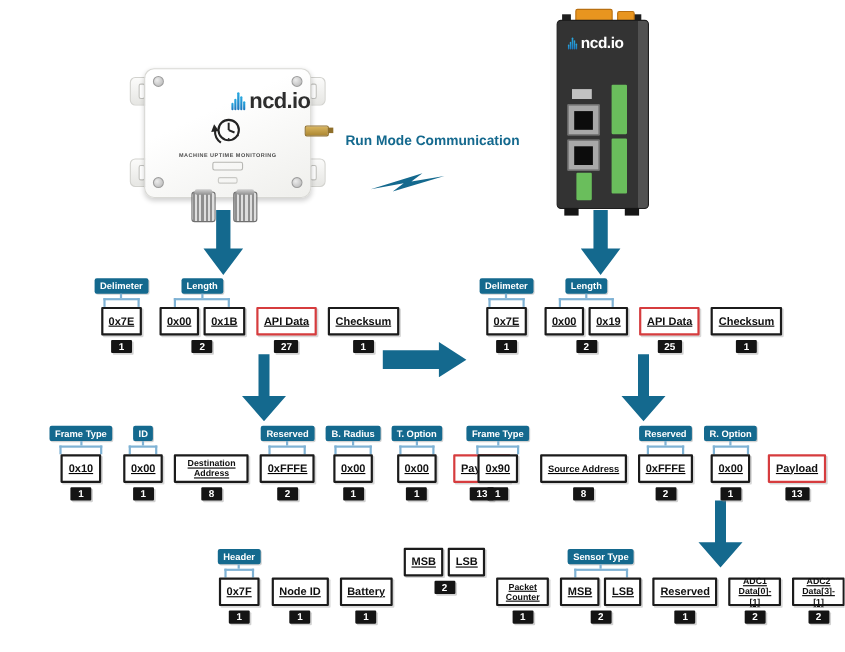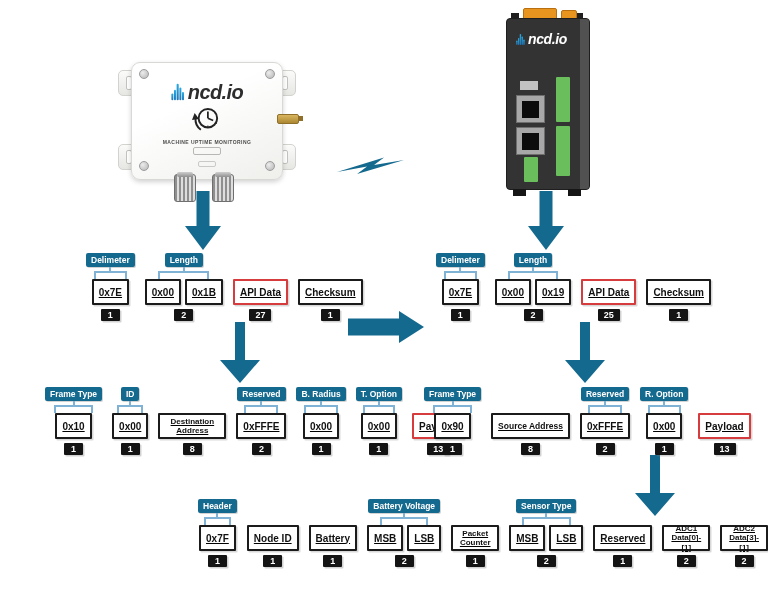--- a/index.html
+++ b/index.html
@@ -26,21 +26,21 @@
   .run-label{position:absolute;left:314px;top:121px;color:#14698e;font-size:12.5px;font-weight:bold;z-index:2;white-space:nowrap;}
 
   
   .dev-left{position:absolute;left:118px;top:60px;width:178px;height:142px;z-index:2;}
   .ear{position:absolute;width:20px;height:24px;background:linear-gradient(#fbfbfa,#e6e6e3);border:1px solid #d2d2ce;border-radius:5px;}
   .ear i{display:block;width:4px;height:12px;background:#fff;border:1px solid #c2c2be;border-radius:2px;margin:5px auto;}
   .e-tl{left:0;top:10px;}.e-bl{left:0;top:84px;}.e-tr{right:0;top:10px;}.e-br{right:0;top:84px;}
   .dl-body{position:absolute;left:13px;right:13px;top:2px;height:116px;background:linear-gradient(155deg,#ffffff 35%,#efefec);border:1px solid #d8d8d4;border-radius:9px;box-shadow:0 2px 5px rgba(0,0,0,.18);}
   .screw{position:absolute;width:8px;height:8px;border-radius:50%;background:radial-gradient(circle at 35% 35%,#ececec,#b5b5b5);border:1px solid #9c9c9c;}
   .s-tl{left:7px;top:6px;}.s-tr{right:7px;top:6px;}.s-bl{left:7px;bottom:8px;}.s-br{right:7px;bottom:8px;}
-  .brand-row{display:flex;align-items:flex-end;justify-content:center;gap:2px;margin-top:20px;font-style:italic;}
+  .brand-row{display:flex;align-items:flex-end;justify-content:flex-end;gap:2px;margin-top:20px;}
   .brand-text.dark{color:#2d2d2d;font-size:20px;font-weight:bold;letter-spacing:-.6px;line-height:.9;}
   .clock{display:block;margin:4px auto 0;}
   .ml-label{margin-top:4px;font-size:5px;letter-spacing:.45px;font-weight:bold;color:#4d4d4d;text-align:center;}
   .pill{border:1px solid #b7b7b3;border-radius:2px;margin:2px auto 0;}
   .pill1{width:26px;height:6px;}
   .pill2{width:16px;height:4px;margin-top:6px;border-color:#c9c9c5;}
   .antenna{position:absolute;right:-3px;top:54px;width:20px;height:8px;background:linear-gradient(#d9b55f,#ad8833);border:1px solid #8f6f2a;border-radius:2px;}
   .antenna:after{content:"";position:absolute;right:-5px;top:1px;width:5px;height:5px;background:#8f6f2a;}
   .conn{position:absolute;top:114px;width:20px;height:26px;border-radius:3px;border:1px solid #6f6f6f;background:repeating-linear-gradient(90deg,#8f8f8f 0 2px,#dedede 2px 4px);}
   .conn:before{content:"";position:absolute;left:2px;right:2px;top:-3px;height:5px;background:linear-gradient(#cfcfcf,#909090);border-radius:2px;}
@@ -170,20 +170,21 @@
           <i></i>
         </div>
       <div class="dr-green g1"></div>
       <div class="dr-green g2"></div>
       <div class="dr-green g3"></div>
     </div>
     <div class="dr-foot f1"></div>
     <div class="dr-foot f2"></div>
   </div>
 
+  <div class="run-label">Run Mode Communication</div>
 
   <div id="frames-root">
       <div class="pframe" style="left: 86px; top: 252px;">
         <div class="pgroup">
           <div class="ghead">
             <div class="glabel">Delimeter</div>
             <div class="stem"></div>
             <div class="bracket"></div>
           </div>
           <div class="pboxes">
@@ -397,25 +398,20 @@
           <div class="pcount">1</div>
         </div>
         <div class="pgroup">
           <div class="ghead"></div>
           <div class="pboxes">
             <div class="pbox">Battery</div>
           </div>
           <div class="pcount">1</div>
         </div>
         <div class="pgroup">
-          <div class="ghead">
-            <div class="glabel">Battery Voltage</div>
-            <div class="stem"></div>
-            <div class="bracket"></div>
-          </div>
           <div class="pboxes">
             <div class="pbox">MSB</div>
             <div class="pbox">LSB</div>
           </div>
           <div class="pcount">2</div>
         </div>
         <div class="pgroup">
           <div class="ghead"></div>
           <div class="pboxes">
             <div class="pbox wrap">Packet Counter</div>

